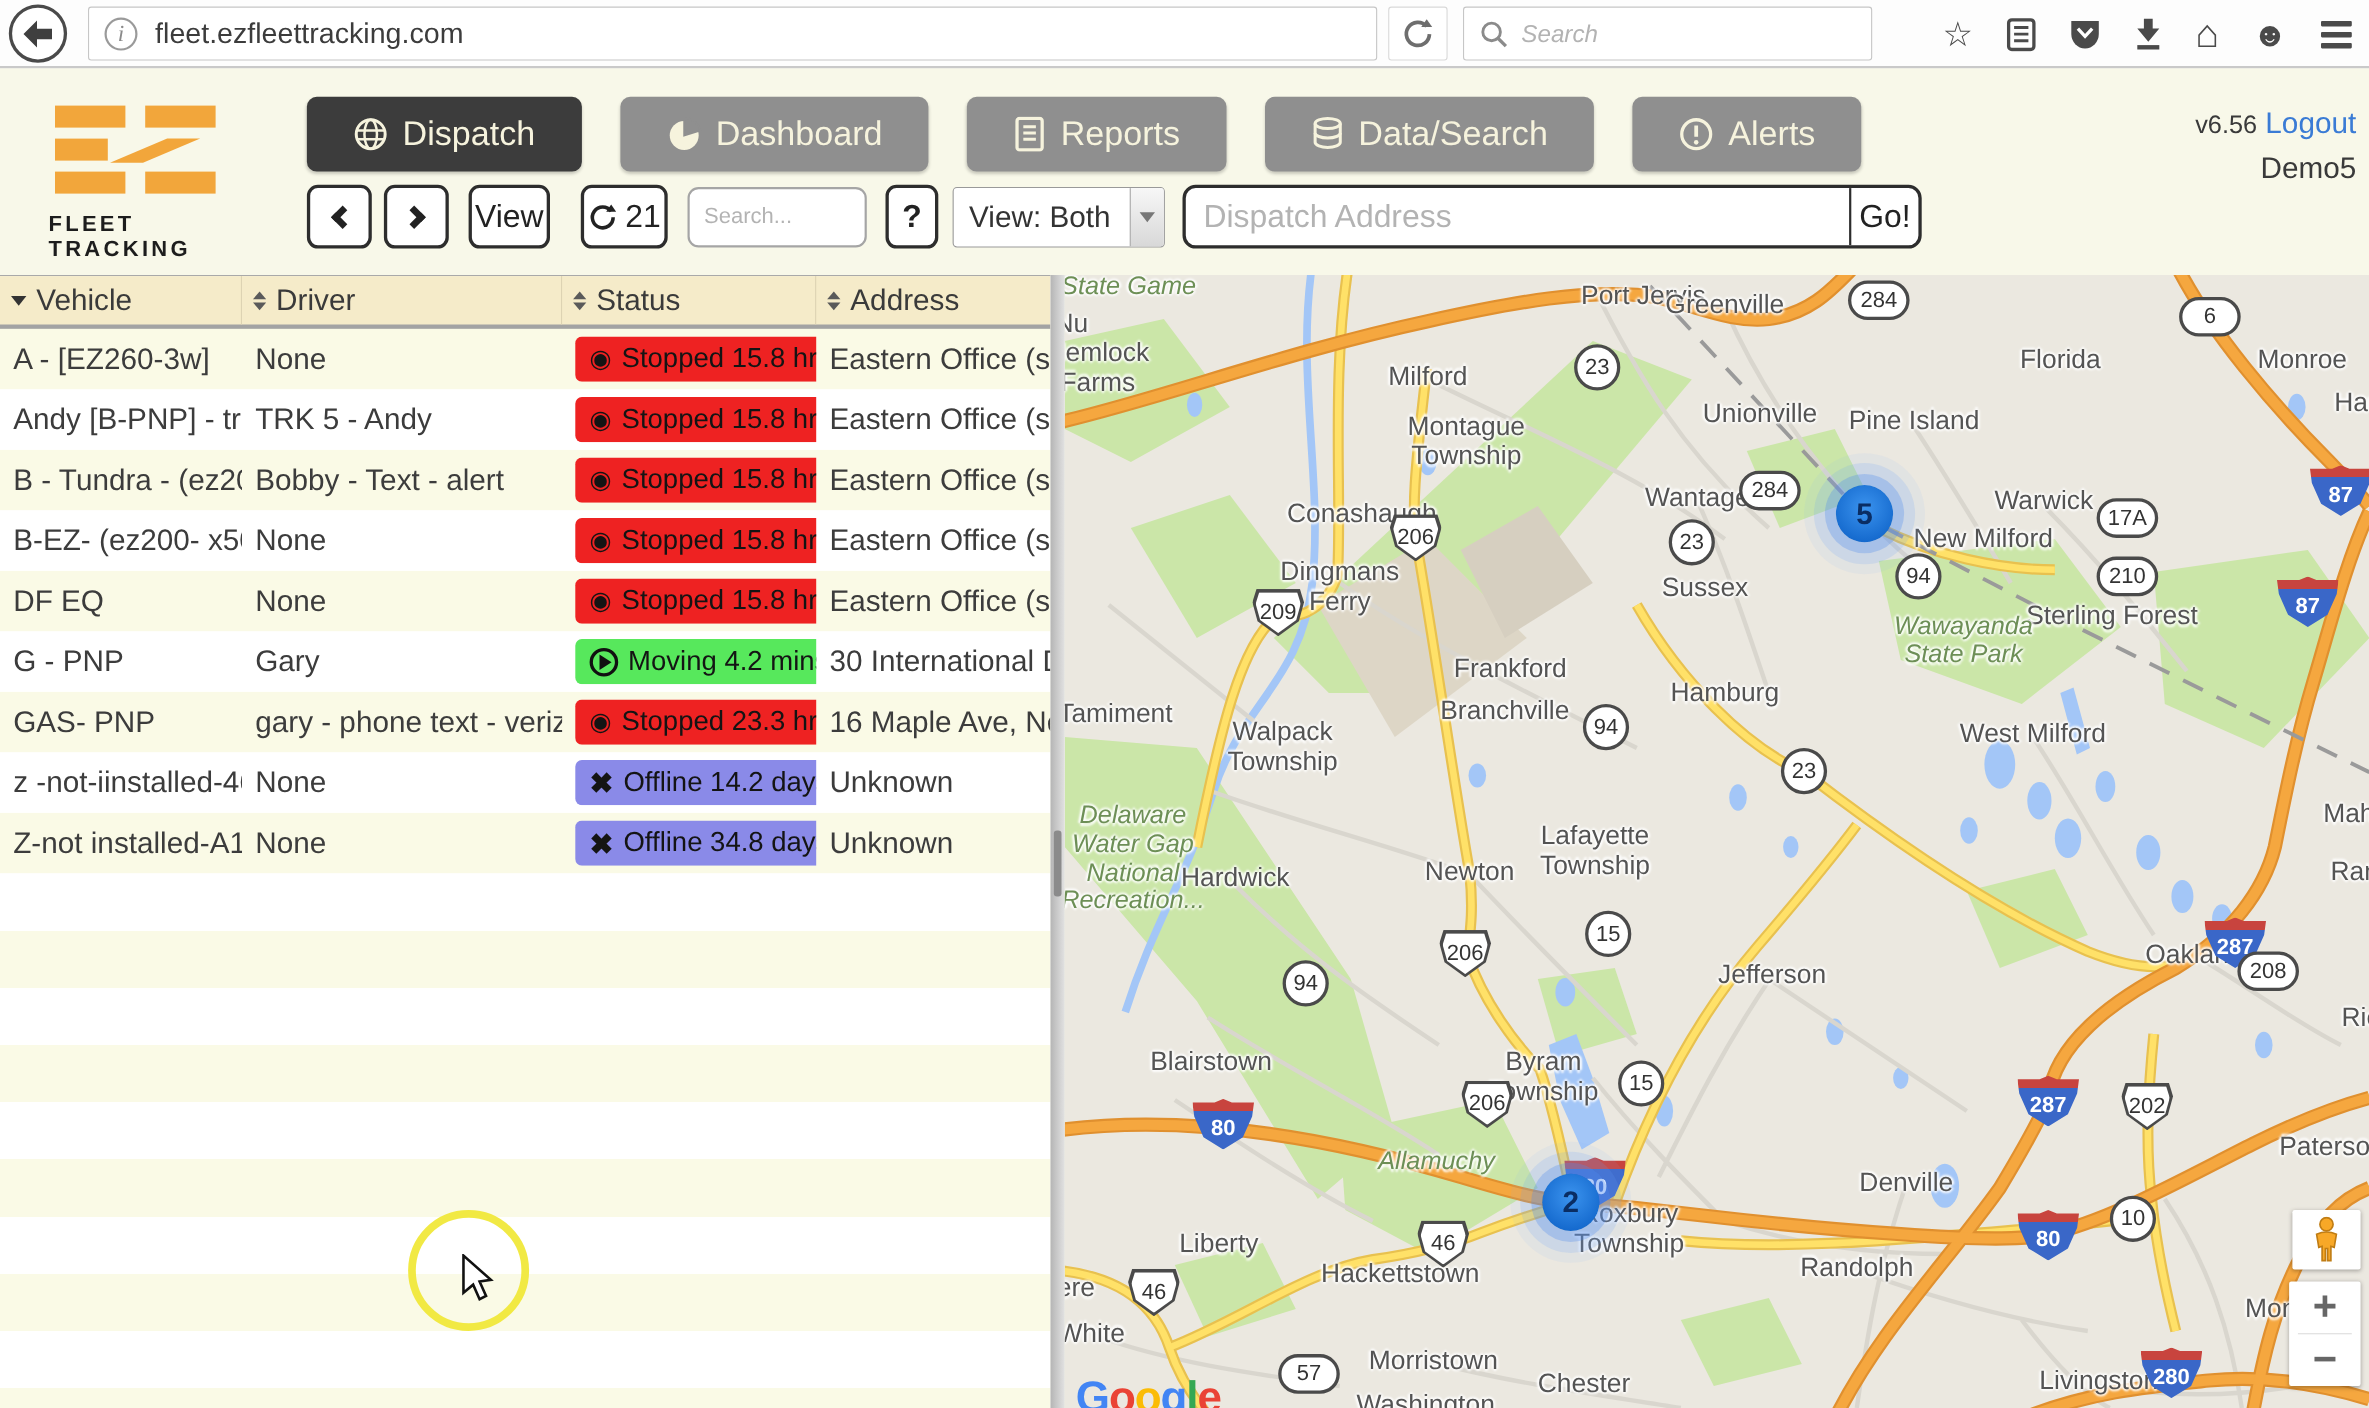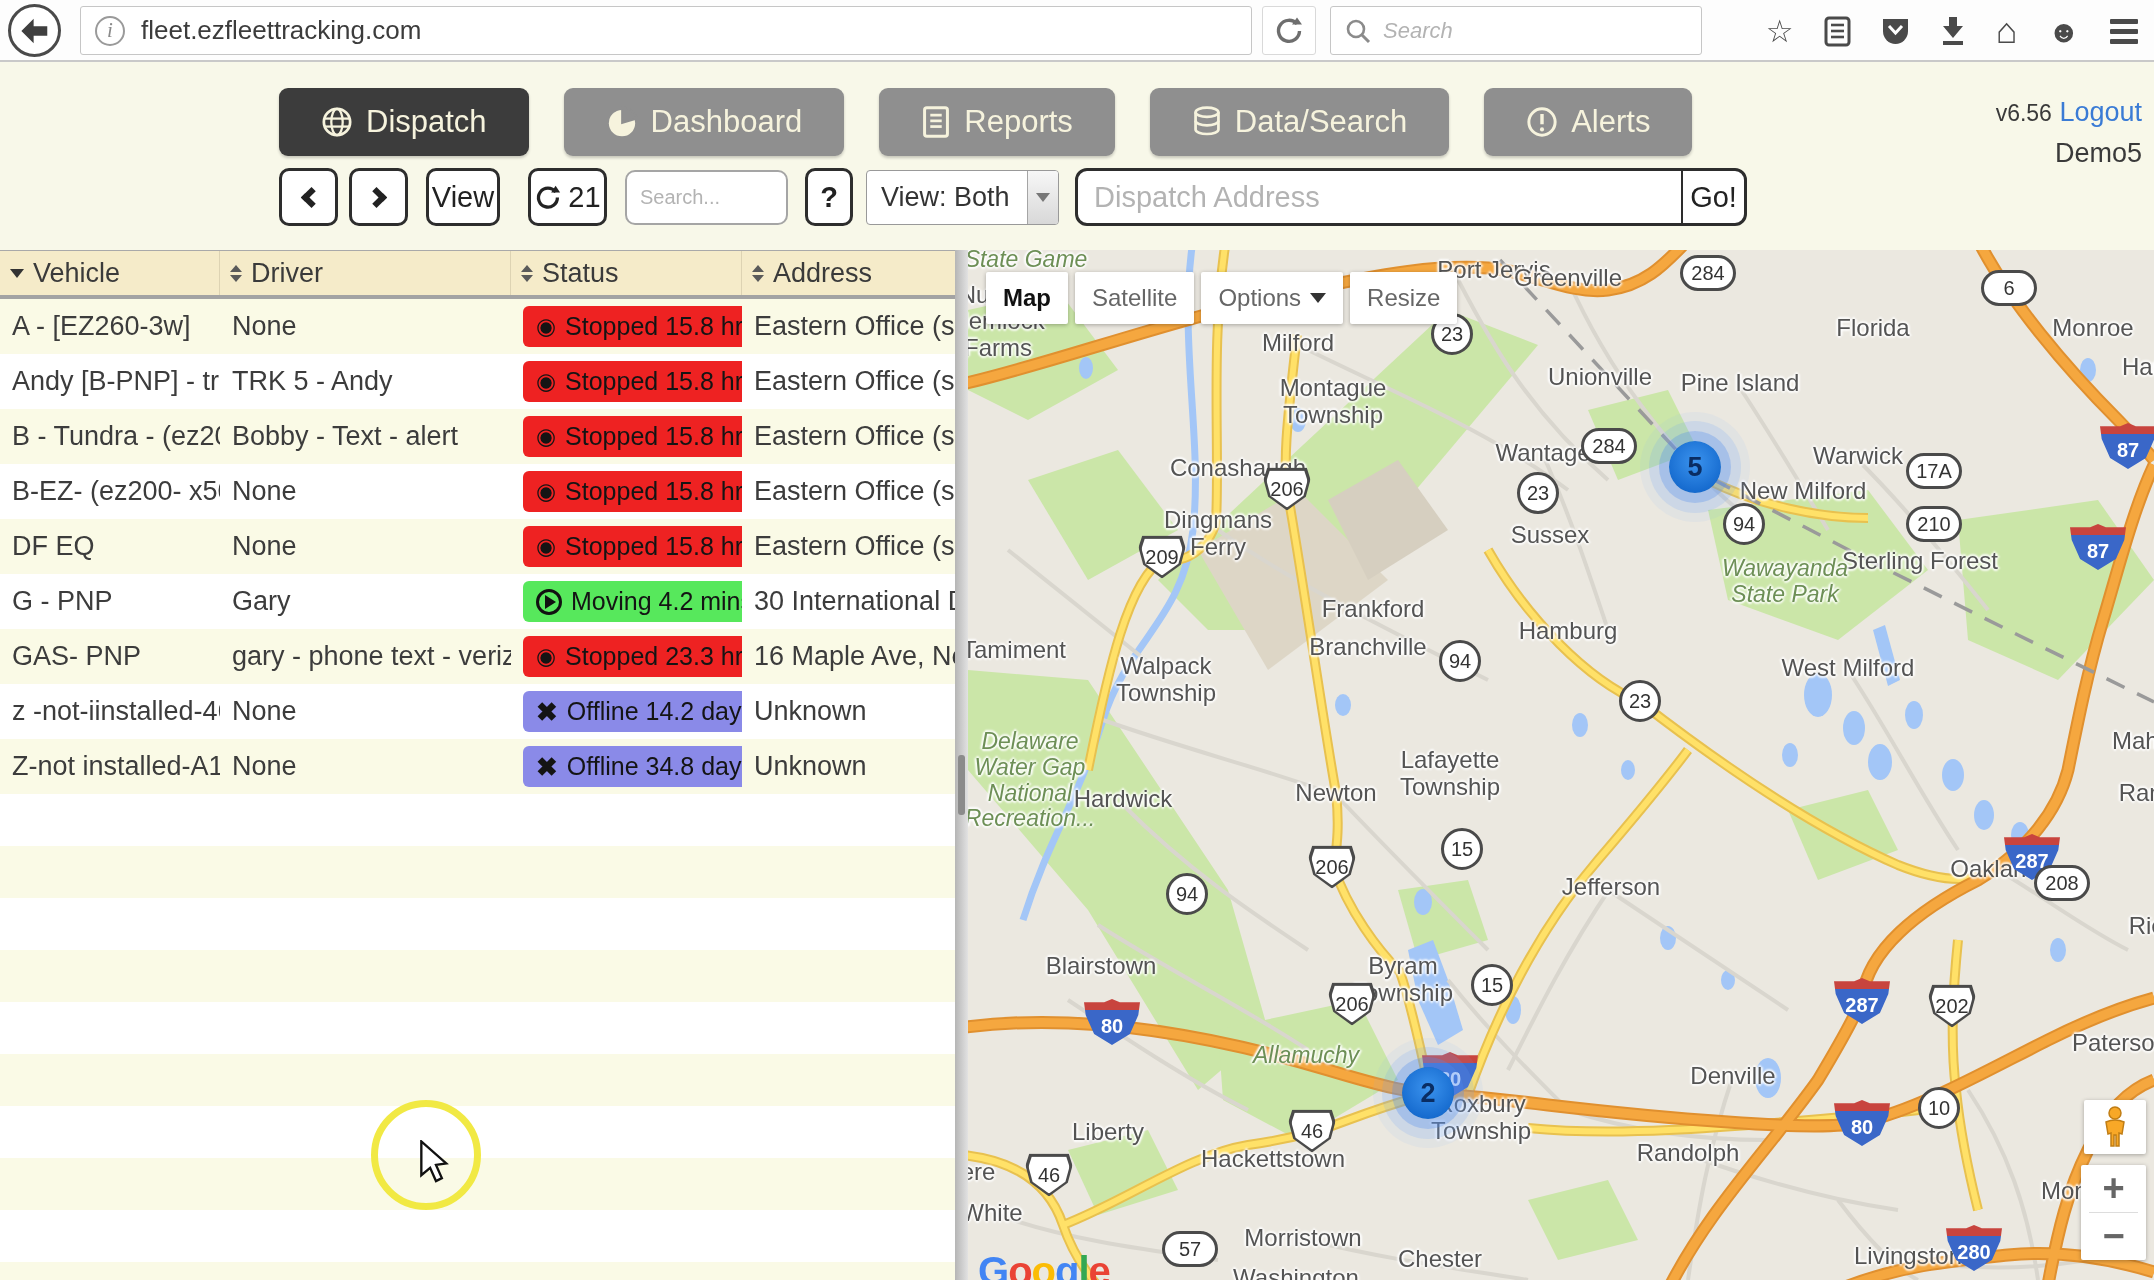--- a/index.html
+++ b/index.html
@@ -150,20 +150,33 @@
       <span class="bicon" style="font-size:36px;">⌂</span>
       <span class="bicon">☻</span>
       <span class="burger">
           <span></span>
           <span></span>
           <span></span>
         </span>
     </div>
   </div>
 
+  <div class="logo">
+    <svg width="160" height="92" viewBox="0 0 152 92">
+      <g fill="#f2a63b">
+        <rect x="2" y="4" width="64" height="20"></rect>
+          <rect x="84" y="4" width="64" height="20"></rect>
+        <rect x="2" y="34" width="48" height="20"></rect>
+          <polygon points="104,34 134,34 82,56 52,56"></polygon>
+        <rect x="2" y="64" width="64" height="20"></rect>
+          <rect x="84" y="64" width="64" height="20"></rect>
+      </g>
+    </svg>
+    <div class="logo-text">FLEET TRACKING</div>
+  </div>
 
   <div class="nav">
     <div class="navbtn active">
       <svg width="32" height="32" viewBox="0 0 28 28">
           <circle cx="14" cy="14" r="11.5" fill="none" stroke="#f6f3dd" stroke-width="2.4"></circle>
           <ellipse cx="14" cy="14" rx="5" ry="11.5" fill="none" stroke="#f6f3dd" stroke-width="2"></ellipse>
           <line x1="3" y1="11" x2="25" y2="11" stroke="#f6f3dd" stroke-width="2"></line>
           <line x1="3" y1="18" x2="25" y2="18" stroke="#f6f3dd" stroke-width="2"></line>
         </svg>
       <span>Dispatch</span>
@@ -689,35 +702,20 @@
         <div class="shield s-us" style="left: 344px; top: 881px;">
           <span class="inner">46</span>
         </div>
         <div class="shield s-oval" style="left: 222px; top: 999px;">57</div>
       </div>
     <div id="map-clusters">
         <div class="cluster" style="left: 727px; top: 217px;">5</div>
         <div class="cluster" style="left: 460px; top: 843px;">2</div>
       </div>
 
-    <div class="mapbtns">
-      <div class="mbtn first">
-          <span>Map</span>
-        </div>
-      <div class="mbtn">
-          <span>Satellite</span>
-        </div>
-      <div class="mbtn">
-          <span>Options</span>
-          <span class="dd"></span>
-        </div>
-      <div class="mbtn">
-          <span>Resize</span>
-        </div>
-    </div>
 
     <div class="pegbox">
       <svg width="30" height="42" viewBox="0 0 30 42">
         <circle cx="15" cy="7" r="6" fill="#f8a827" stroke="#c07d14" stroke-width="1.5"></circle>
         <path d="M6 16 Q15 12 24 16 L22 28 L19 27 L19 40 L16 40 L16 29 L14 29 L14 40 L11 40 L11 27 L8 28 Z" fill="#f8a827" stroke="#c07d14" stroke-width="1.5"></path>
       </svg>
     </div>
     <div class="zoombox">
       <div class="zb">+</div>
       <div class="zdiv"></div>

